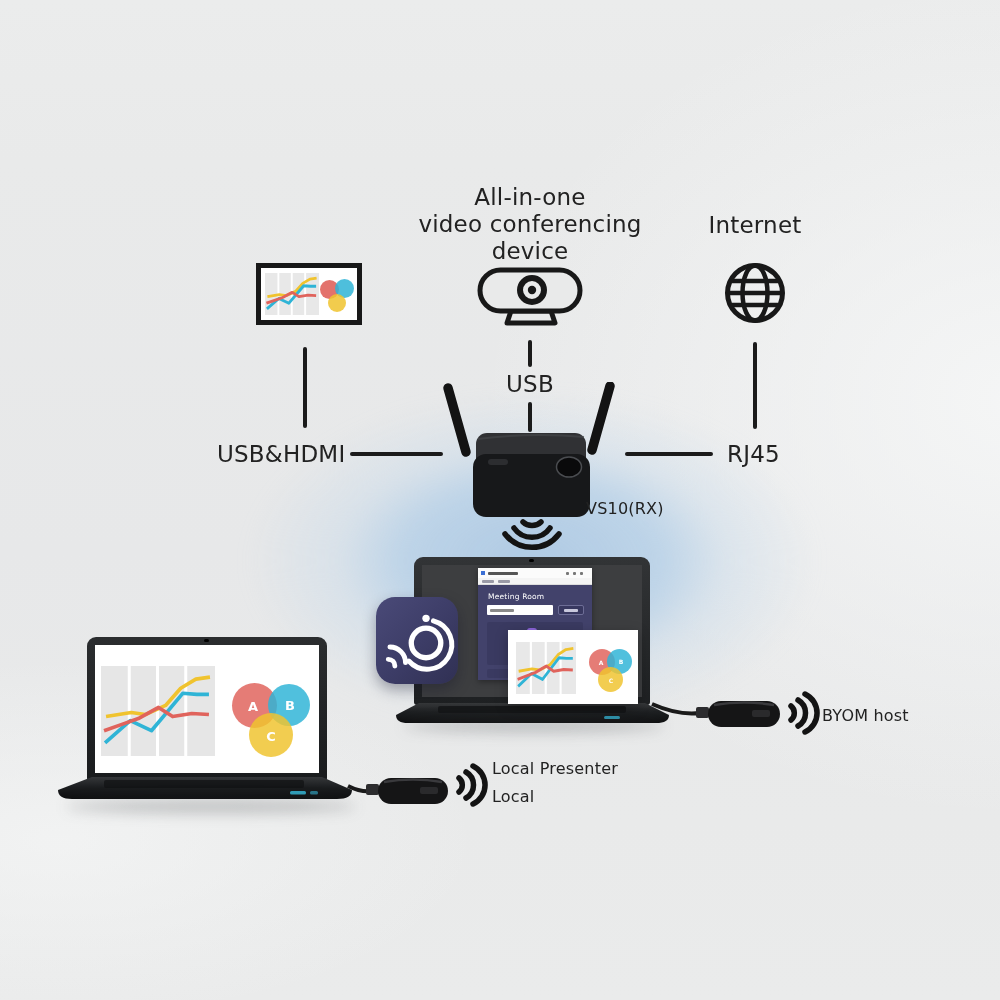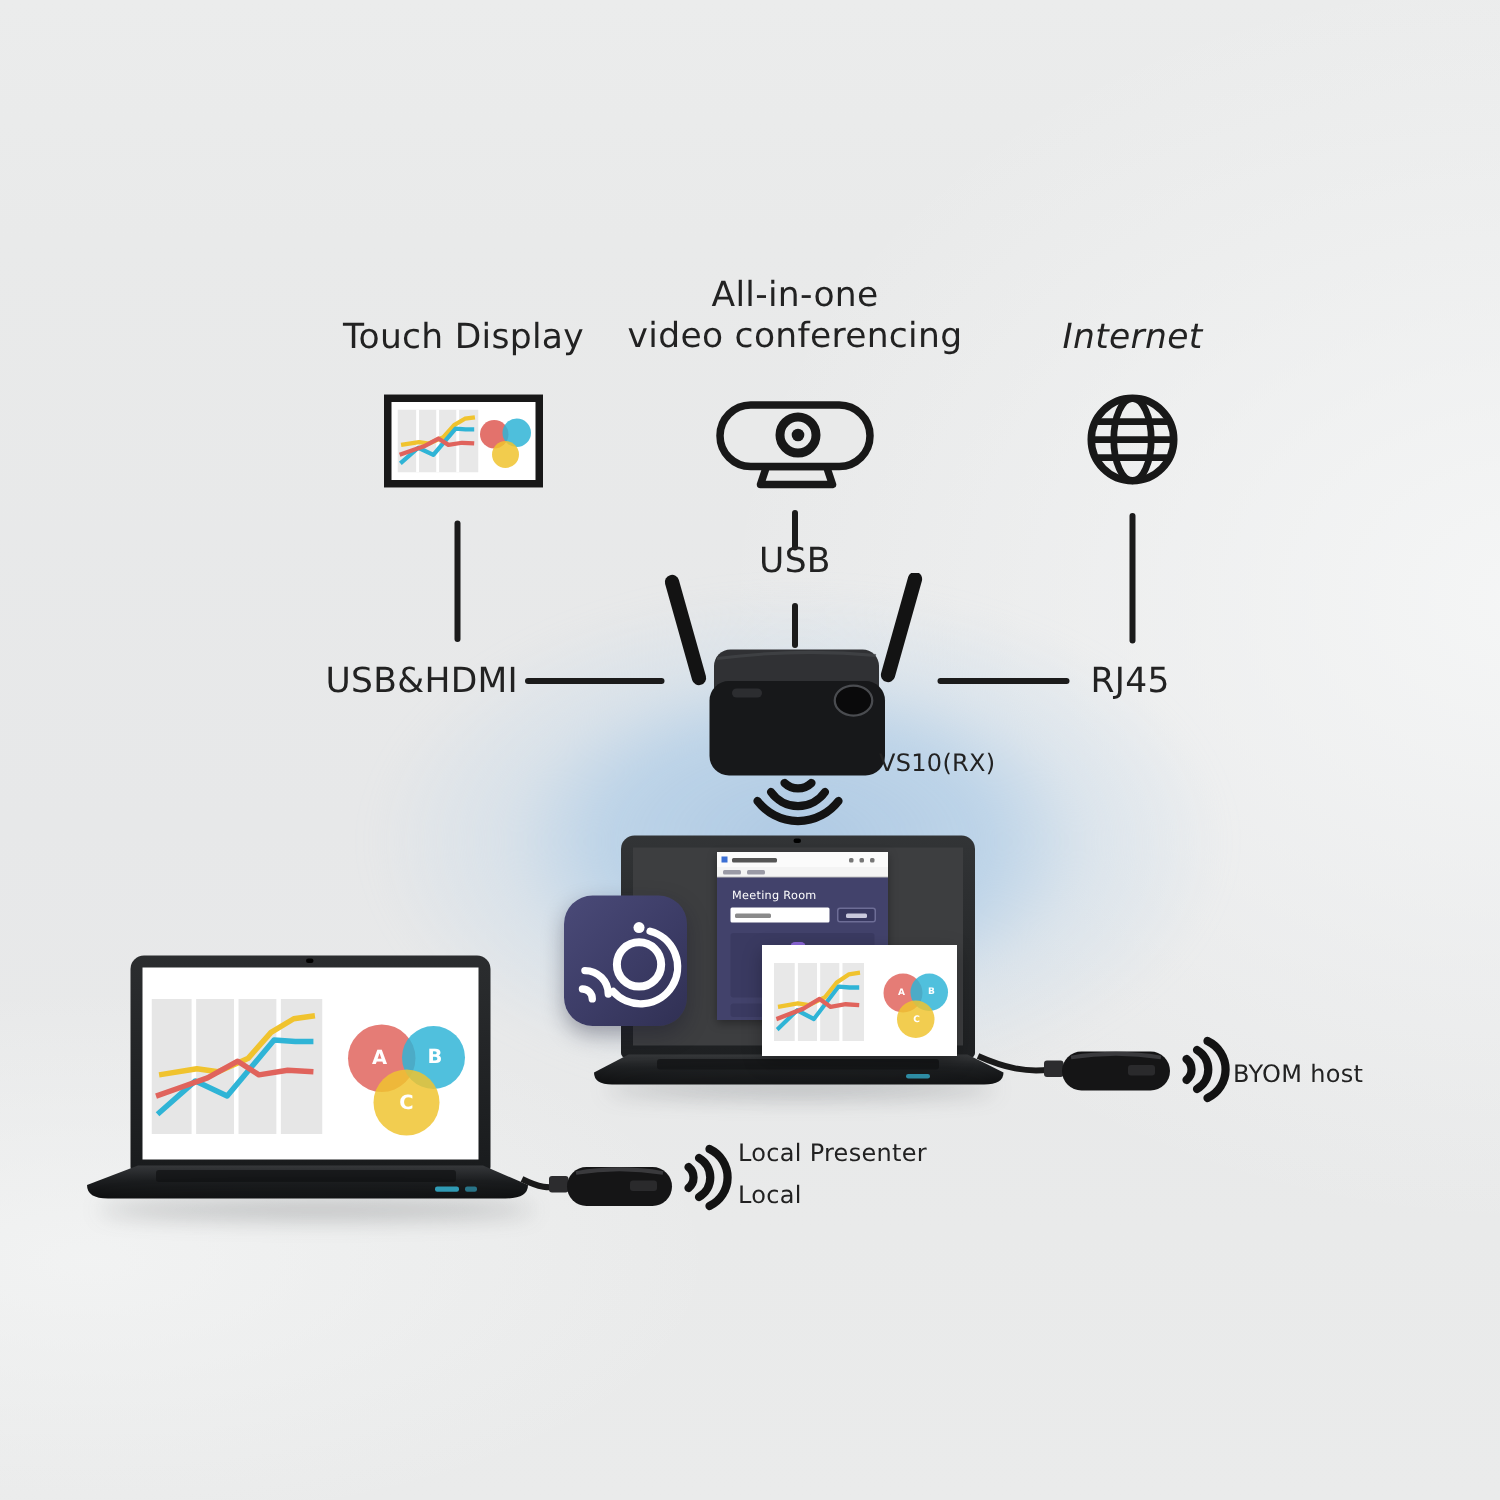--- a/index.html
+++ b/index.html
@@ -36,21 +36,20 @@
     background:linear-gradient(135deg,#4a4a78 0%,#3c3c66 55%,#303053 100%);
     box-shadow:0 6px 14px rgba(20,20,40,.35);}
 </style>
 </head>
 <body>
 
 <div class="canvas">
 
   <div class="glow"></div>
 
-  <div class="lbl ctr" style="left:194px;top:212px;width:230px;">Touch Display</div>
   <div class="disp-icon">
     <svg class="abs" style="left:4px;top:5px;" width="54" height="42" viewBox="0 0 113 89" preserveAspectRatio="none">
       <rect x="0" y="0" width="113" height="89" fill="#e8e8e8"></rect>
       <line x1="28" y1="0" x2="28" y2="89" stroke="#fff" stroke-width="4"></line>
       <line x1="56" y1="0" x2="56" y2="89" stroke="#fff" stroke-width="4"></line>
       <line x1="84" y1="0" x2="84" y2="89" stroke="#fff" stroke-width="4"></line>
       <polyline points="5,50 30,46 44,48 64,39 79,22 94,13 108,11" fill="none" stroke="#f0c32e" stroke-width="6" stroke-linejoin="round"></polyline>
       <polyline points="4,76 29,54 50,64 81,27 95,28 107,28" fill="none" stroke="#2fb4d6" stroke-width="6" stroke-linejoin="round"></polyline>
       <polyline points="3,64 20,58 37,52 57,41 71,50 90,47 107,48" fill="none" stroke="#e0635c" stroke-width="6" stroke-linejoin="round"></polyline>
     </svg>
@@ -58,32 +57,33 @@
     <div class="mini-dot" style="left:74px;top:11px;width:19px;height:19px;background:#2fb4d6;opacity:.85;"></div>
     <div class="mini-dot" style="left:67px;top:26px;width:18px;height:18px;background:#f0c32e;opacity:.85;"></div>
   </div>
   <div class="line" style="left:303px;top:347px;width:4px;height:81px;"></div>
   <div class="lbl" style="left:217px;top:441px;">USB&amp;HDMI</div>
   <div class="line" style="left:350px;top:452px;width:93px;height:4px;"></div>
 
   <div class="lbl ctr" style="left:405px;top:184px;width:250px;line-height:27px;">
     <div>All-in-one</div>
     <div>video conferencing</div>
+    <div>device</div>
   </div>
   <svg class="abs" style="left:477px;top:266px;" width="106" height="60" viewBox="0 0 106 60">
     <path d="M34 45 L74 45 L78 57 L30 57 Z" fill="#e9eaea" stroke="#181818" stroke-width="5" stroke-linejoin="round"></path>
     <rect x="3" y="4" width="100" height="41" rx="20.5" fill="#e9eaea" stroke="#181818" stroke-width="5"></rect>
     <circle cx="55" cy="24" r="12" fill="none" stroke="#181818" stroke-width="6"></circle>
     <circle cx="55" cy="24" r="4.2" fill="#181818"></circle>
   </svg>
   <div class="line" style="left:528px;top:340px;width:4px;height:27px;"></div>
-  <div class="lbl ctr" style="left:495px;top:361px;width:70px;">USB</div>
+  <div class="lbl ctr" style="left:495px;top:371px;width:70px;">USB</div>
   <div class="line" style="left:528px;top:402px;width:4px;height:30px;"></div>
 
-  <div class="lbl ctr" style="left:700px;top:212px;width:110px;font-style:italic;">Internet</div>
+  <div class="lbl ctr" style="left:700px;top:212px;width:110px;">Internet</div>
   <svg class="abs" style="left:724px;top:262px;" width="62" height="62" viewBox="0 0 62 62">
     <circle cx="31" cy="31" r="27.5" fill="none" stroke="#181818" stroke-width="5"></circle>
     <ellipse cx="31" cy="31" rx="12.5" ry="27.5" fill="none" stroke="#181818" stroke-width="4.5"></ellipse>
     <line x1="8" y1="19" x2="54" y2="19" stroke="#181818" stroke-width="4.5"></line>
     <line x1="3.5" y1="31" x2="58.5" y2="31" stroke="#181818" stroke-width="4.5"></line>
     <line x1="8" y1="43" x2="54" y2="43" stroke="#181818" stroke-width="4.5"></line>
   </svg>
   <div class="line" style="left:753px;top:342px;width:4px;height:87px;"></div>
   <div class="line" style="left:625px;top:452px;width:88px;height:4px;"></div>
   <div class="lbl" style="left:727px;top:441px;">RJ45</div>

